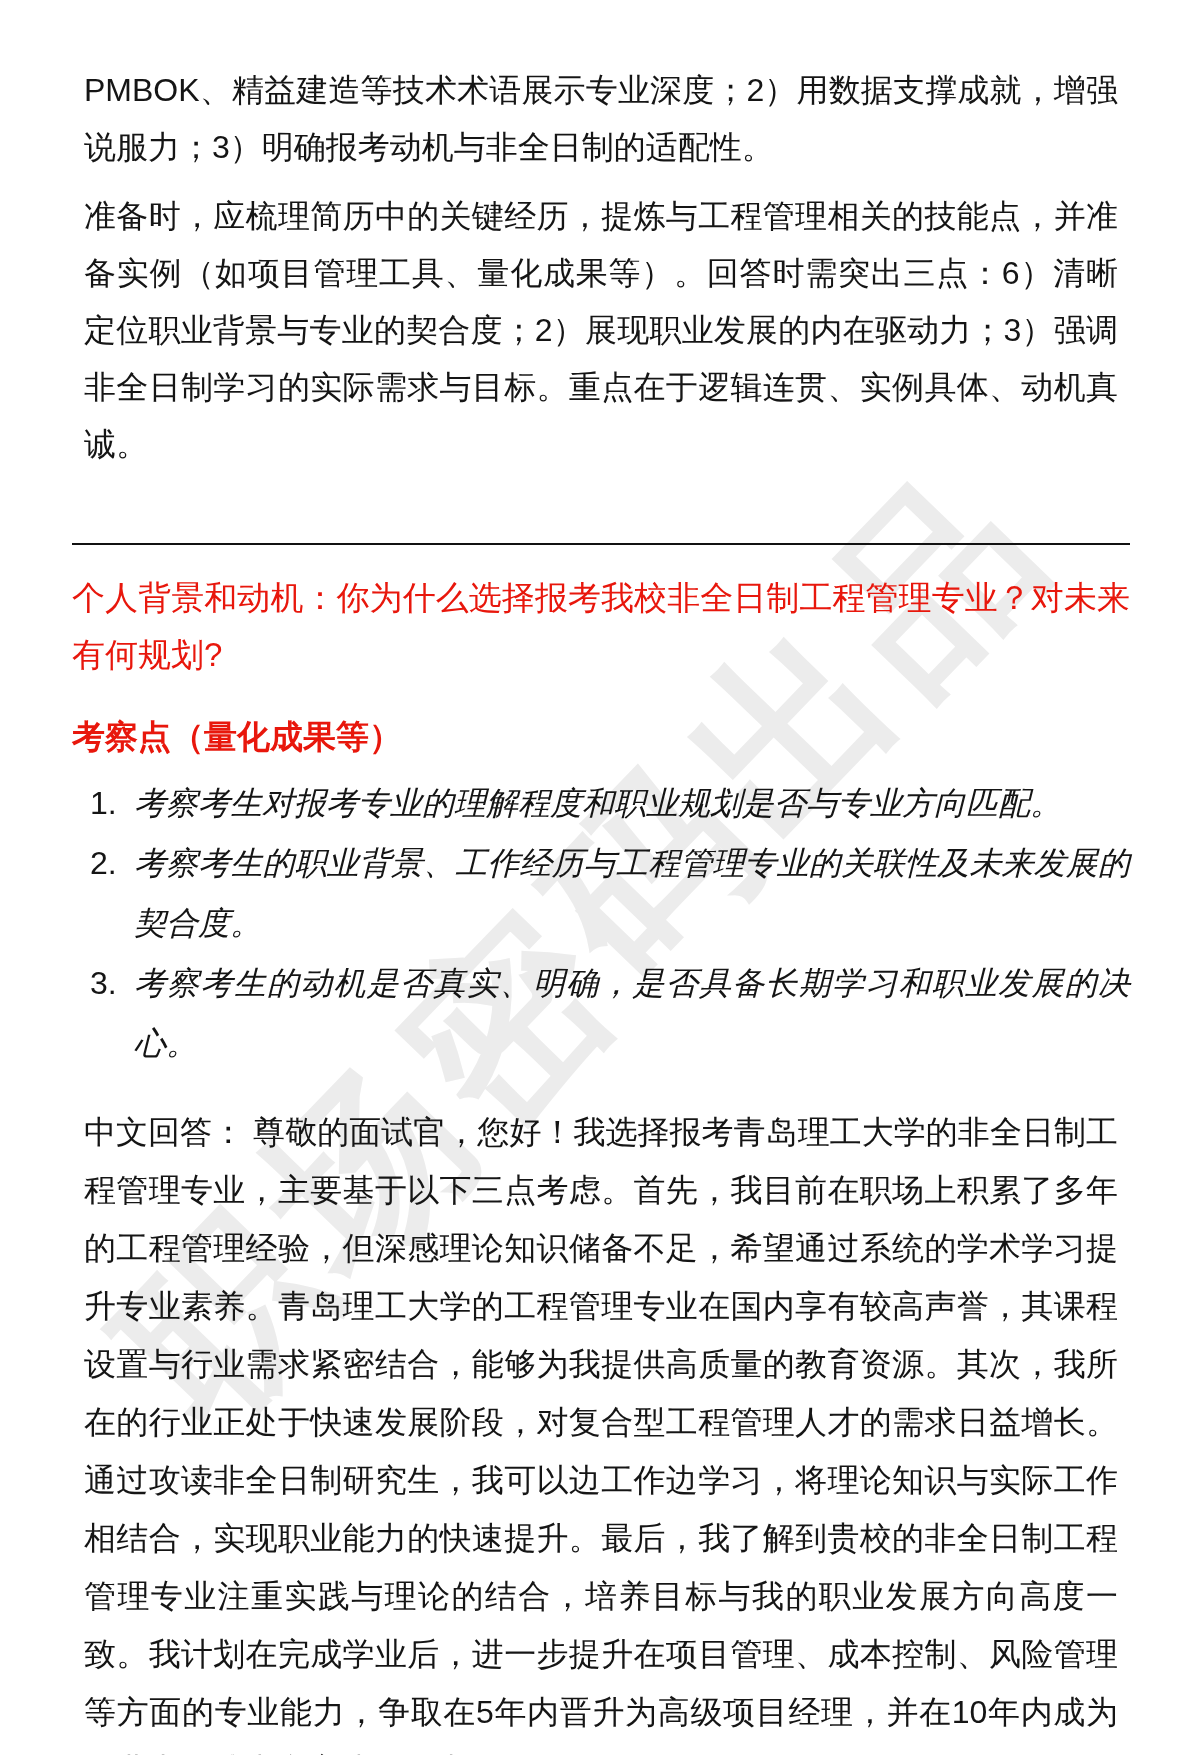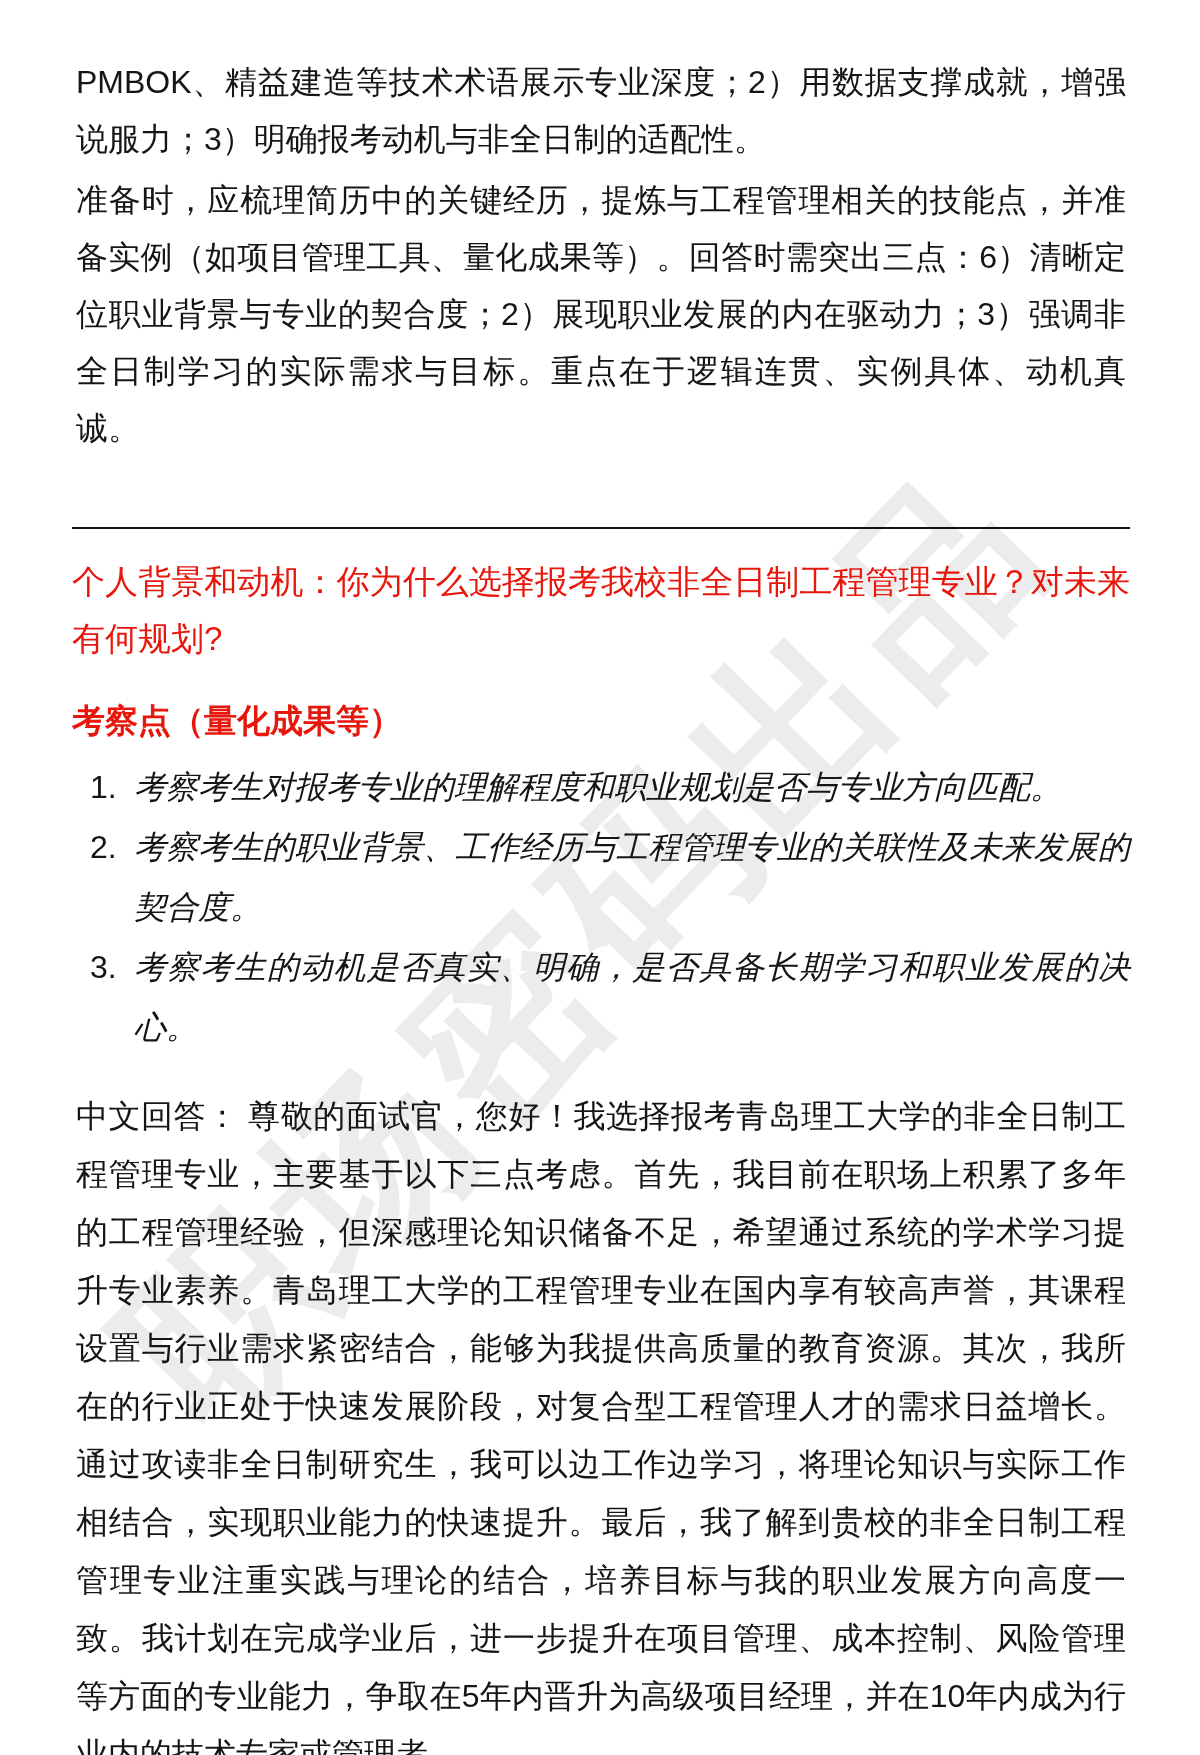--- a/index.html
+++ b/index.html
@@ -31,21 +31,21 @@
     user-select: none;
     pointer-events: none;
   }
   .content {
     position: relative;
     z-index: 1;
     padding: 50px 70px 0 72px;
     color: #151515;
   }
   p.body-text {
-    margin: 4px;
+    margin: 12px;
     font-size: 32px;
     line-height: 57px;
     text-align: justify;
     color: #151515;
   }
   .divider {
     border: none;
     border-top: 2px solid #111111;
     margin: 70px 0 0 0;
     height: 0;

